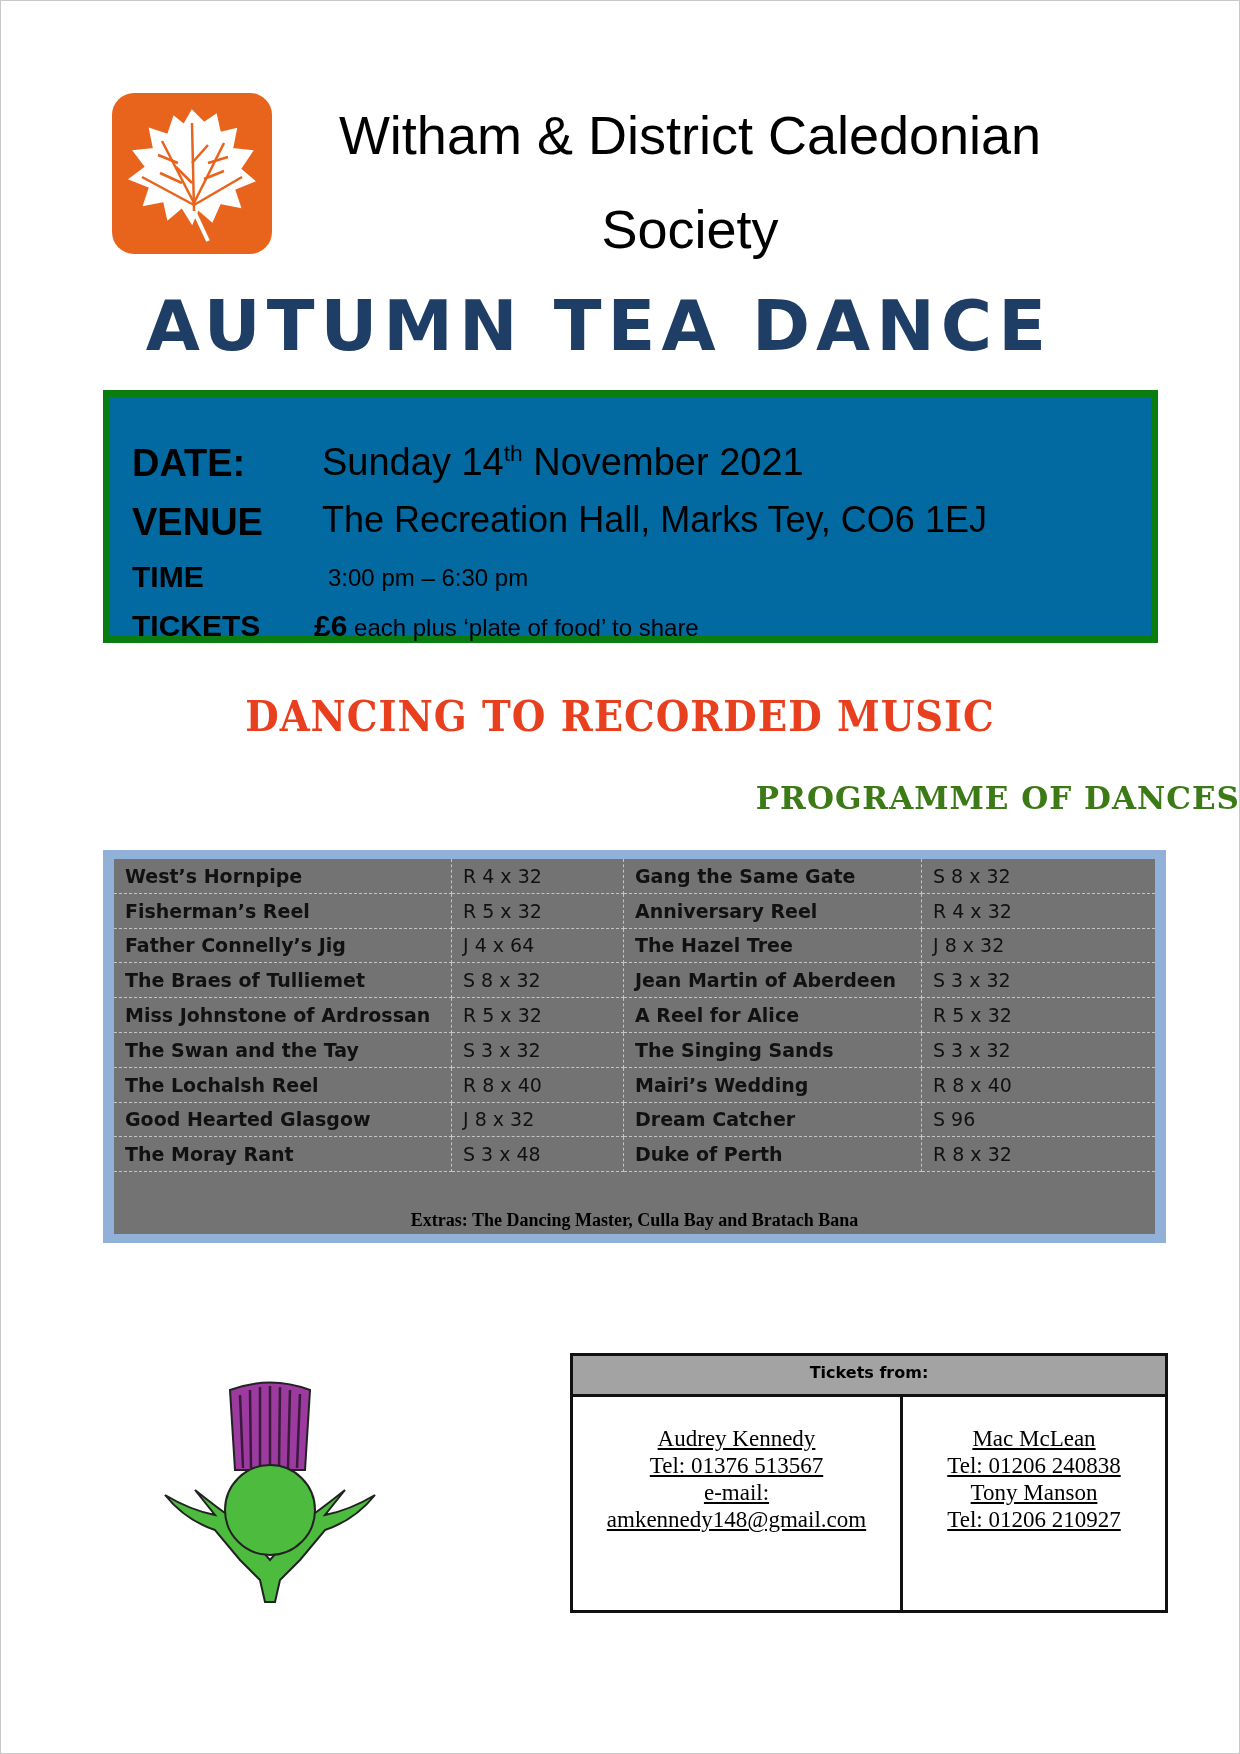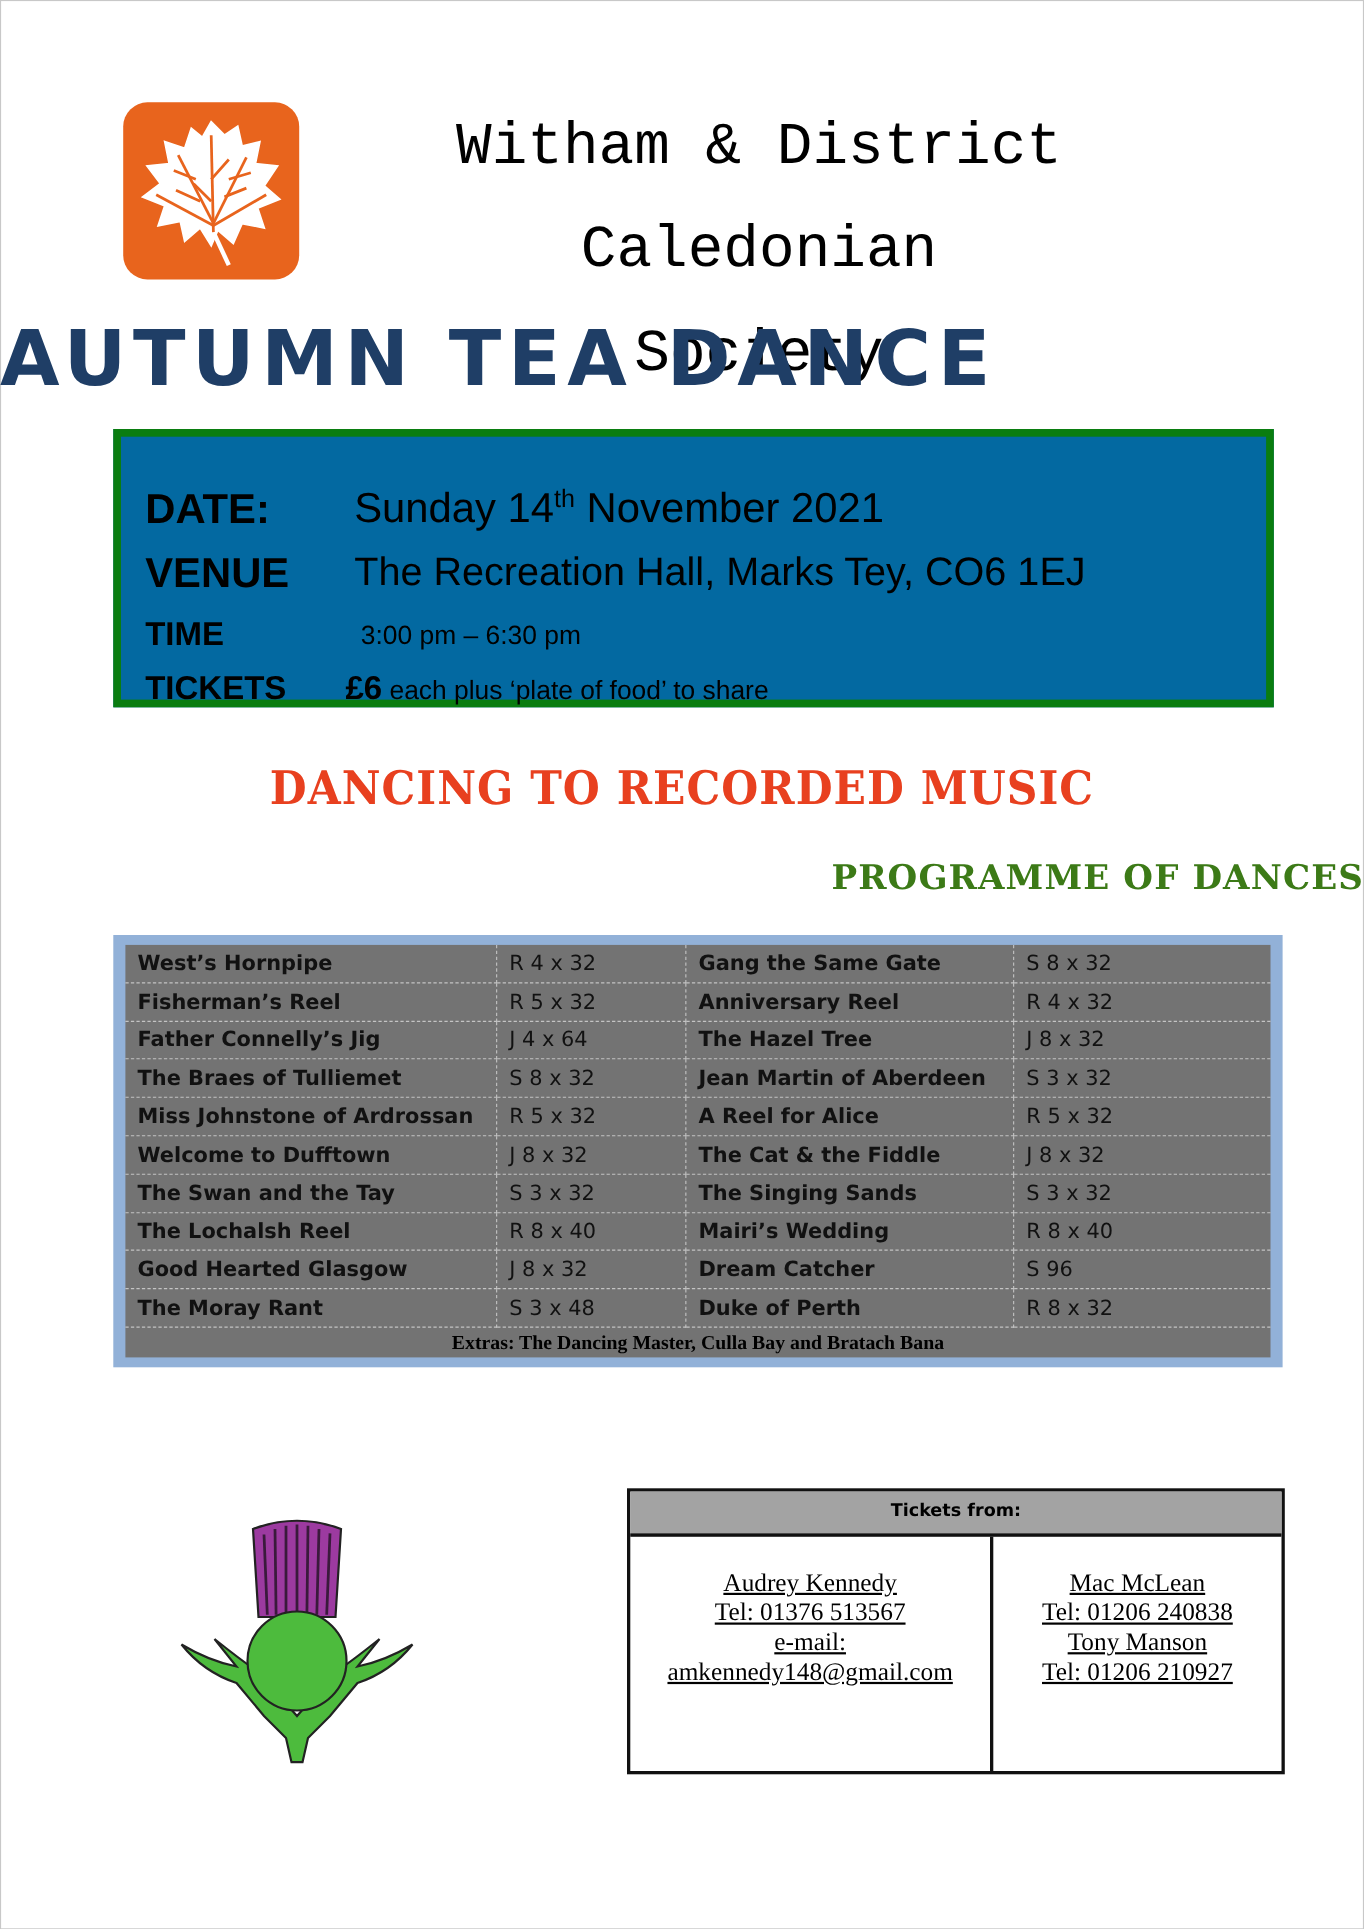--- a/index.html
+++ b/index.html
@@ -2,23 +2,23 @@
 <html><head>
 <meta charset="utf-8">
 <style>
   html, body { margin: 0; padding: 0; }
   body { width: 1240px; height: 1754px; background: #ffffff; position: relative; overflow: hidden; font-family: "Liberation Sans", sans-serif; color: #000; }
   .page-border { position: absolute; left: 0; top: 0; width: 1238px; height: 1752px; border: 1px solid #c8c8c8; }
 
   .logo { position: absolute; left: 112px; top: 93px; width: 160px; height: 161px; background: #e8641d; border-radius: 22px; }
   .logo svg { width: 160px; height: 161px; }
 
-  .org-title { position: absolute; left: 270px; top: 88px; width: 840px; text-align: center; font-family: Liberation Mono, monospace; font-size: 54px; line-height: 94px; color: #000; }
-
-  .event-title { position: absolute; left: 0; top: 285px; width: 1052px; text-align: left; font-family: "DejaVu Sans", sans-serif; font-weight: bold; font-size: 70px; letter-spacing: 6px; color: #1f3e66; }
+  .org-title { position: absolute; left: 270px; top: 88px; width: 840px; text-align: center; font-family: Liberation Sans, sans-serif; font-size: 54px; line-height: 94px; color: #000; }
+
+  .event-title { position: absolute; left: 0; top: 285px; width: 1052px; text-align: right; font-family: "DejaVu Sans", sans-serif; font-weight: bold; font-size: 70px; letter-spacing: 6px; color: #1f3e66; }
 
   .details { position: absolute; left: 103px; top: 390px; width: 1055px; height: 253px; background: #0369a1; border: 7px solid #0a7d10; box-sizing: border-box; }
   .detail-row { position: absolute; left: 22px; display: flex; align-items: baseline; }
   .detail-label { font-family: "Liberation Sans", sans-serif; font-weight: bold; color: #000; }
   .detail-value { position: absolute; white-space: nowrap; }
   .r-date { top: 45px; }
   .r-date .detail-label { font-size: 38px; }
   .r-date .detail-value { left: 190px; top: -2px; font-size: 38px; }
   .r-venue { top: 104px; }
   .r-venue .detail-label { font-size: 38px; }
@@ -132,26 +132,20 @@
             <td class="c3">Jean Martin of Aberdeen</td>
             <td class="c4">S 3 x 32</td>
           </tr>
           <tr>
             <td class="c1">Miss Johnstone of Ardrossan</td>
             <td class="c2">R 5 x 32</td>
             <td class="c3">A Reel for Alice</td>
             <td class="c4">R 5 x 32</td>
           </tr>
           <tr>
-            <td class="c1">Welcome to Dufftown</td>
-            <td class="c2">J 8 x 32</td>
-            <td class="c3">The Cat &amp; the Fiddle</td>
-            <td class="c4">J 8 x 32</td>
-          </tr>
-          <tr>
             <td class="c1">The Swan and the Tay</td>
             <td class="c2">S 3 x 32</td>
             <td class="c3">The Singing Sands</td>
             <td class="c4">S 3 x 32</td>
           </tr>
           <tr>
             <td class="c1">The Lochalsh Reel</td>
             <td class="c2">R 8 x 40</td>
             <td class="c3">Mairi’s Wedding</td>
             <td class="c4">R 8 x 40</td>

